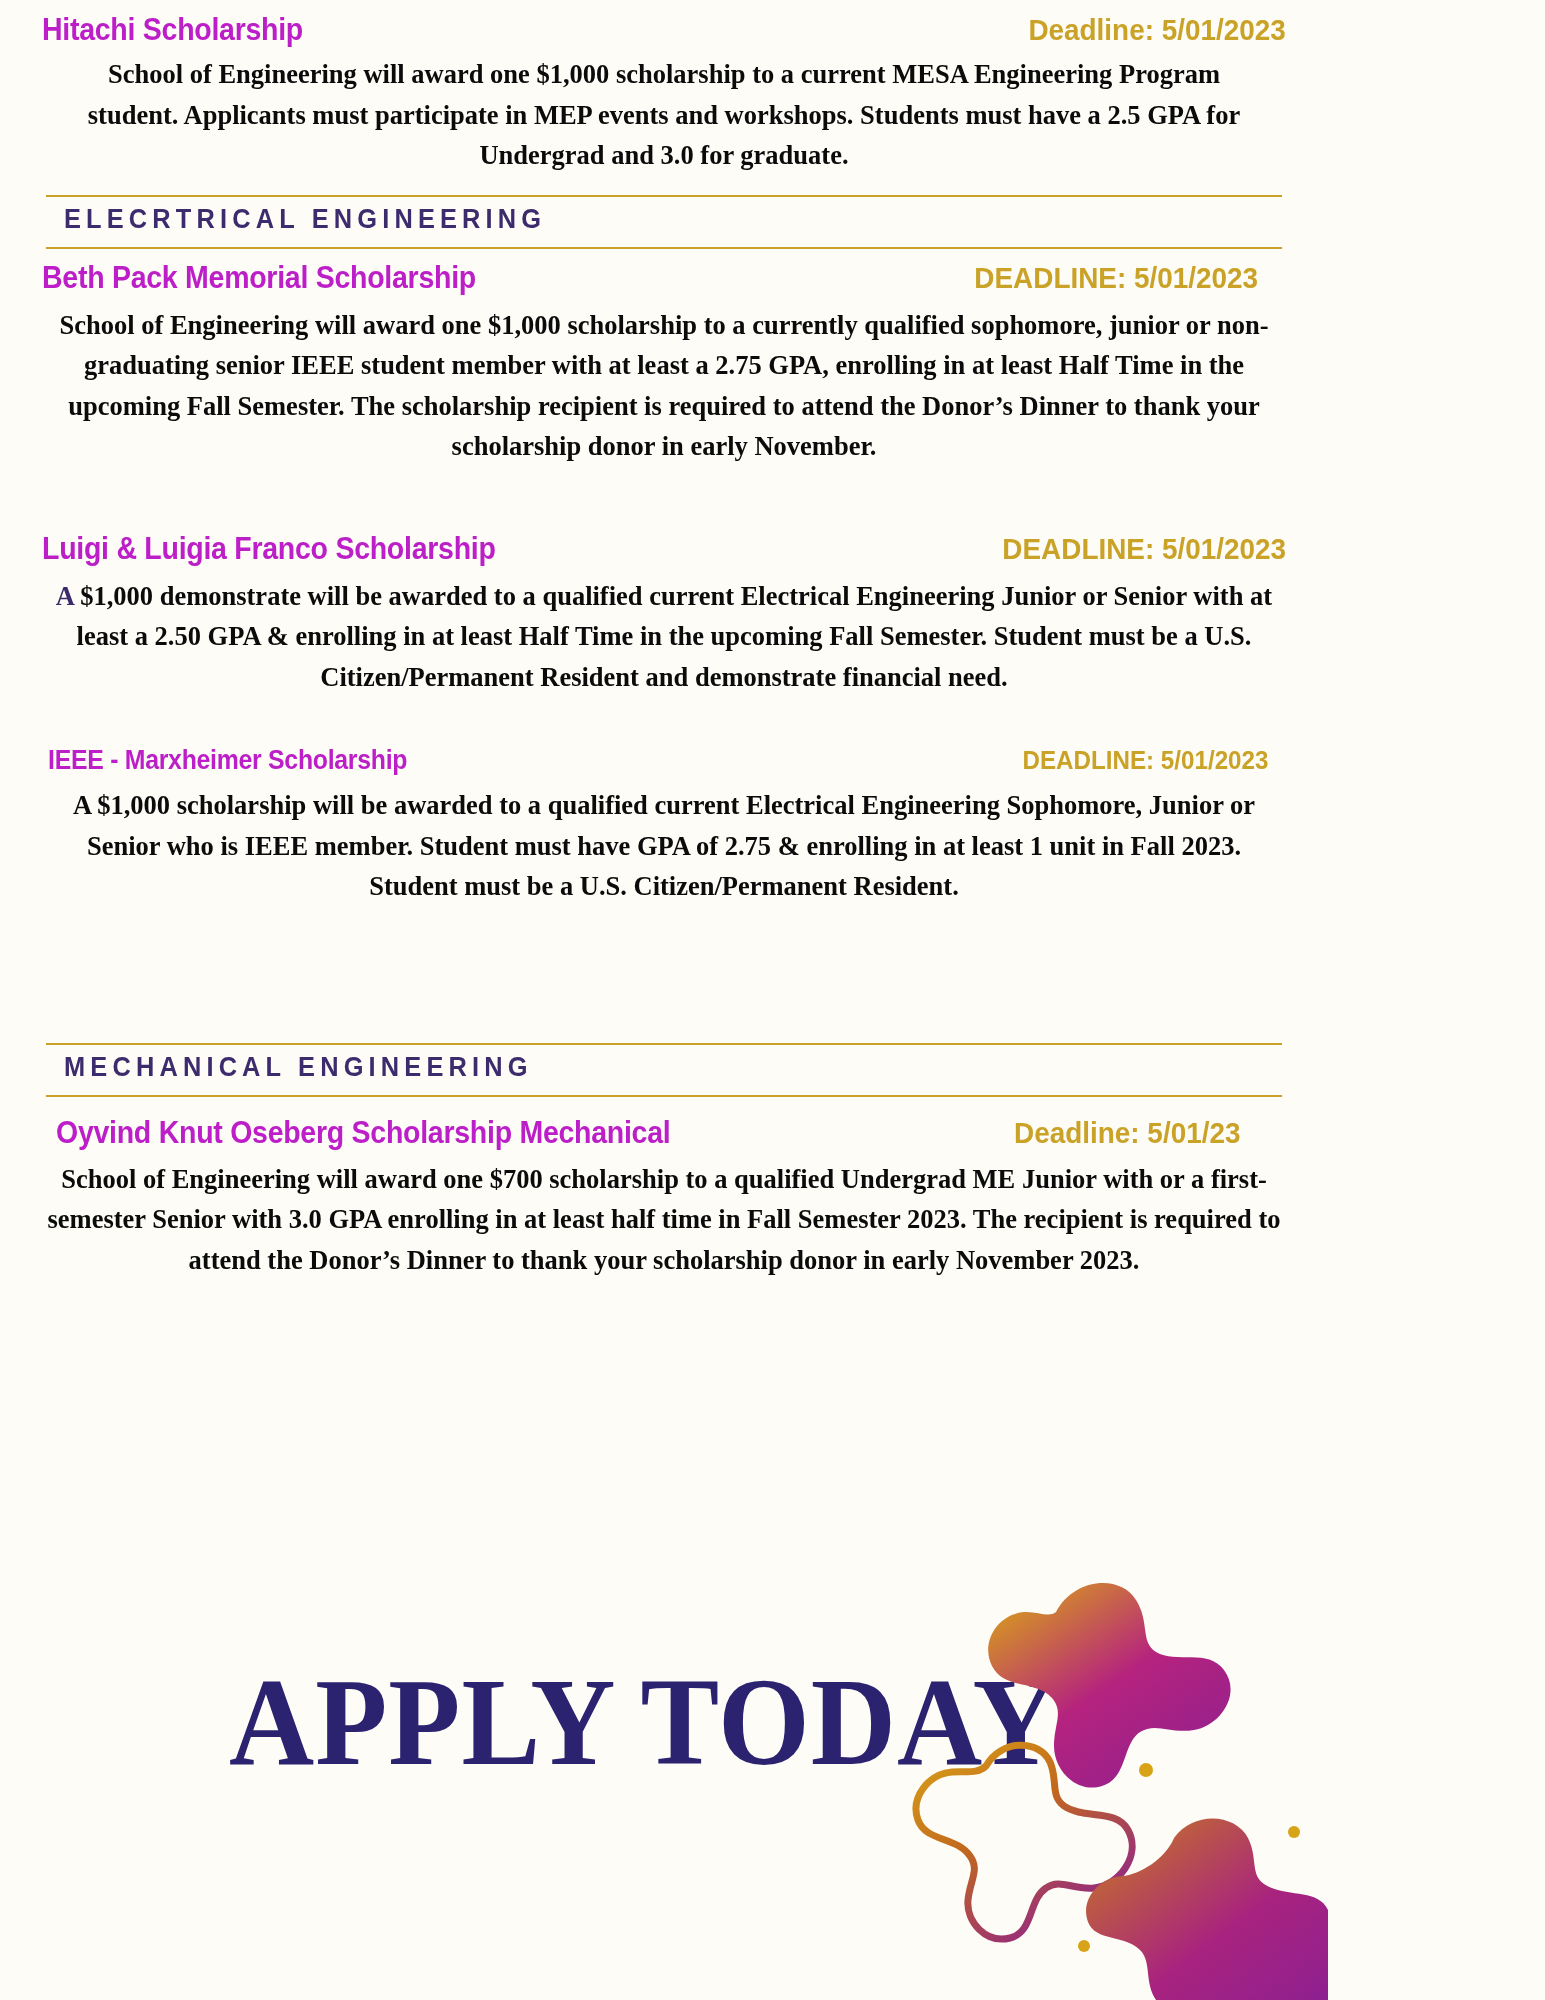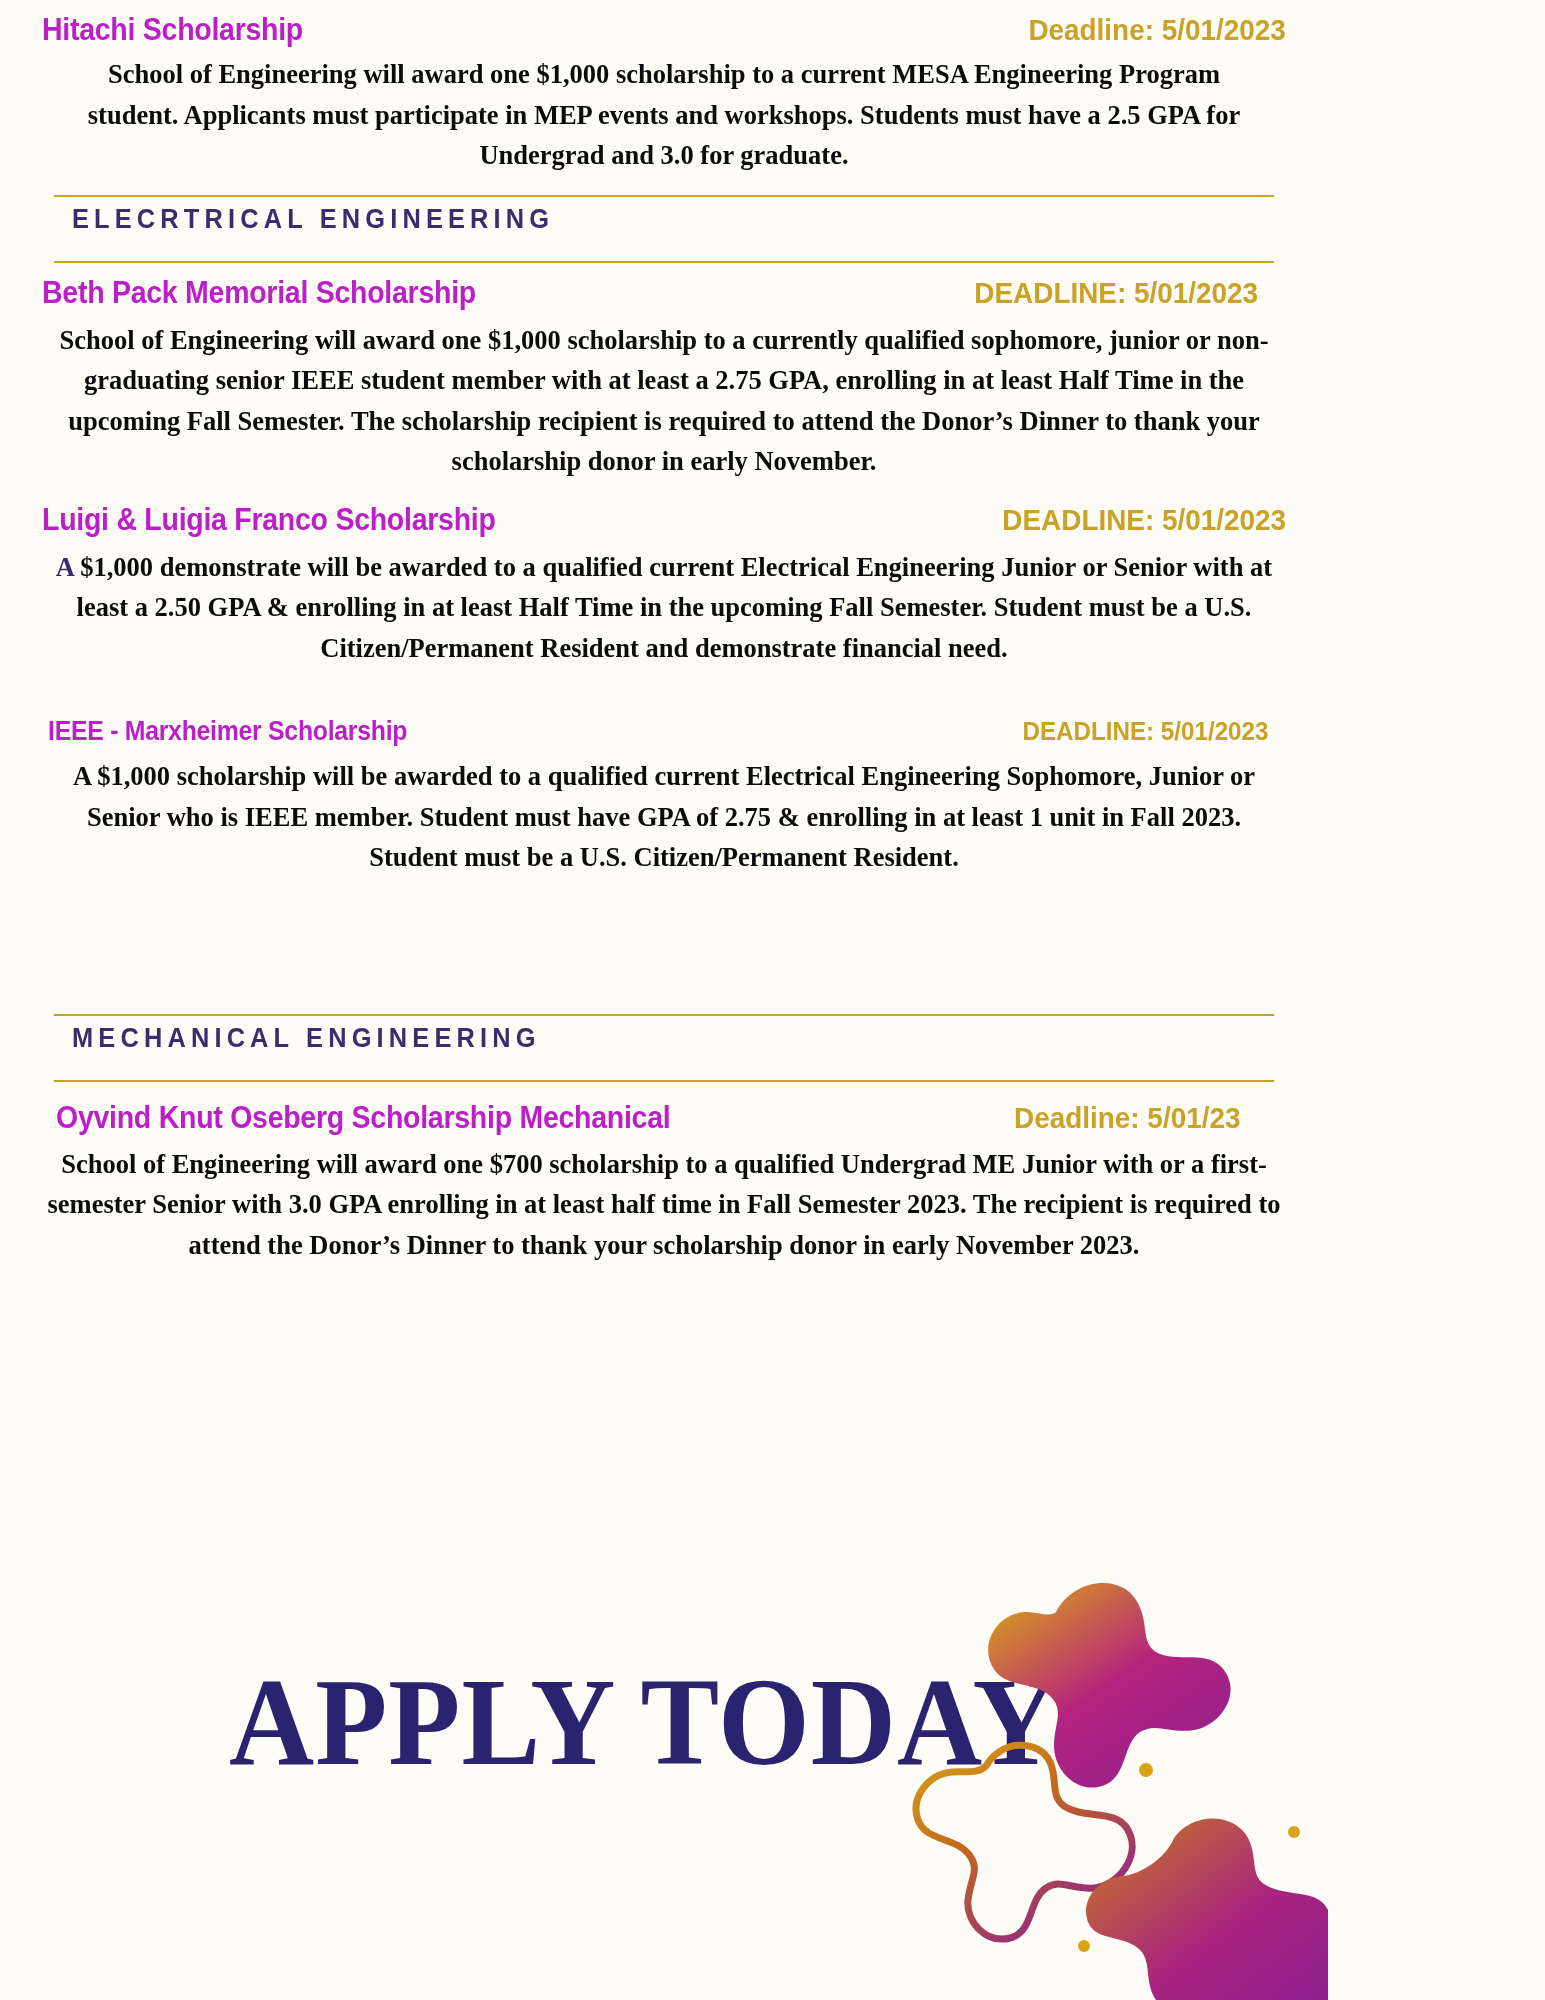--- a/index.html
+++ b/index.html
@@ -54,24 +54,24 @@
     color:#0B0B0B;
     text-align:center;
     margin-top:4px;
     padding:0 4px;
   }
   .u { text-underline-offset:2px; }
   .firstA { color:#3B2A6B; }
 
   
   .sec {
-    margin:12px;
+    margin:4px;
     border-top:2.5px solid #C9A227;
     border-bottom:2.5px solid #C9A227;
-    padding:7px 0 26px 18px;
+    padding:7px 0 12px 18px;
   }
   .sec-label {
     color:#3D2C6D;
     font-weight:700;
     font-size:27px;
     letter-spacing:5.5px;
     font-stretch:condensed;
     transform:scaleX(0.94);
     transform-origin:left center;
   }
@@ -121,21 +121,21 @@
   <div class="sch" style="margin-top:11px;">
     <div class="sch-head">
       <span class="sch-title">Beth Pack Memorial Scholarship</span>
       <span class="sch-deadline" style="margin-right:28px;">DEADLINE: 5/01/2023</span>
     </div>
     <div class="sch-body" style="margin-top:9px;">
       <span>School of Engineering will award one </span><span class="u">$1,000</span><span> scholarship to a currently qualified sophomore, junior or non-graduating senior IEEE student member with at least a </span><span class="u">2.75 GPA</span><span>, enrolling in at least Half Time in the upcoming Fall Semester. The scholarship recipient is required to attend the Donor’s Dinner to thank your scholarship donor in early November.</span>
     </div>
   </div>
 
-  <div class="sch" style="margin-top:20px;">
+  <div class="sch" style="margin-top:64px;">
     <div class="sch-head">
       <span class="sch-title">Luigi &amp; Luigia Franco Scholarship</span>
       <span class="sch-deadline">DEADLINE: 5/01/2023</span>
     </div>
     <div class="sch-body" style="margin-top:9px;">
       <span class="firstA">A</span><span> </span><span class="u">$1,000</span><span> demonstrate will be awarded to a qualified current Electrical Engineering Junior or Senior with at least a </span><span class="u">2.50 GPA</span><span> &amp; enrolling in at least Half Time in the upcoming Fall Semester. Student must be a U.S. Citizen/Permanent Resident and demonstrate financial need.</span>
     </div>
   </div>
 
   <div class="sch" style="margin-top:48px;">

